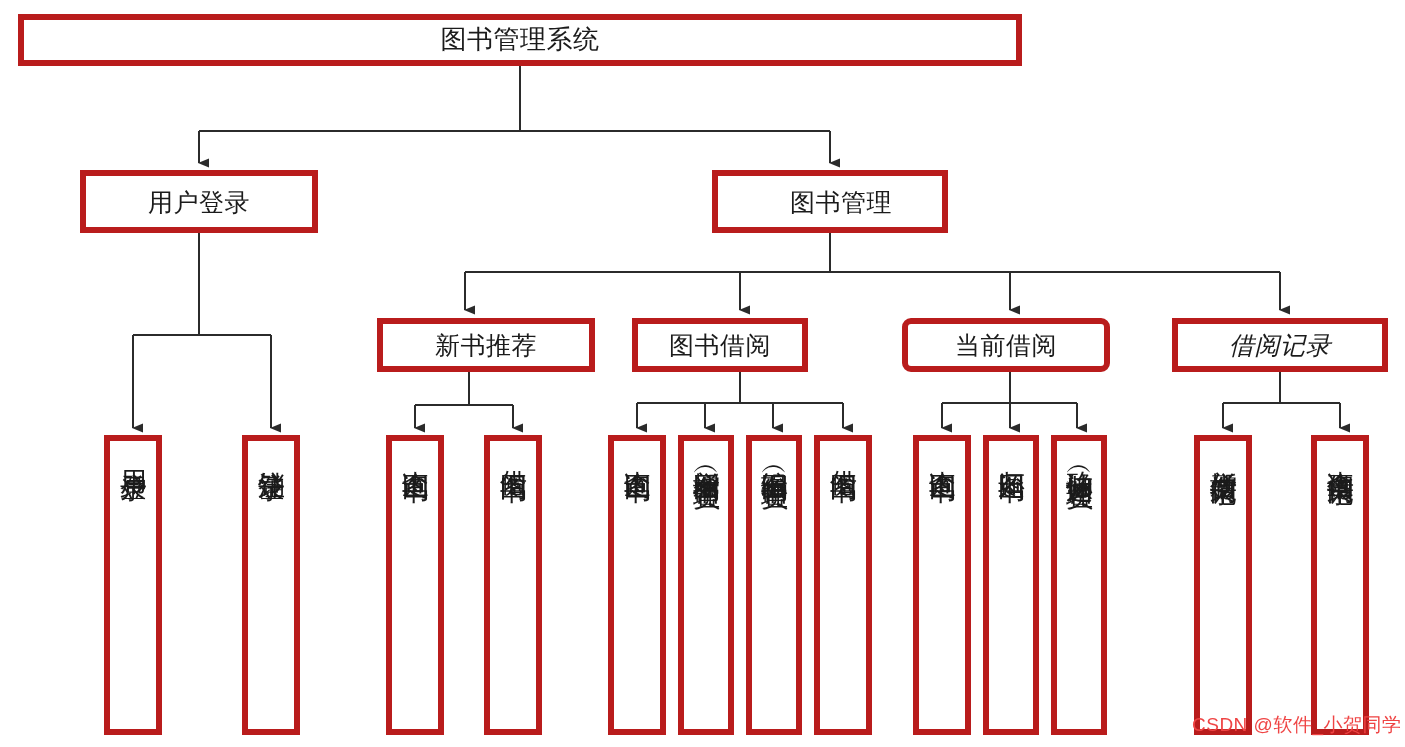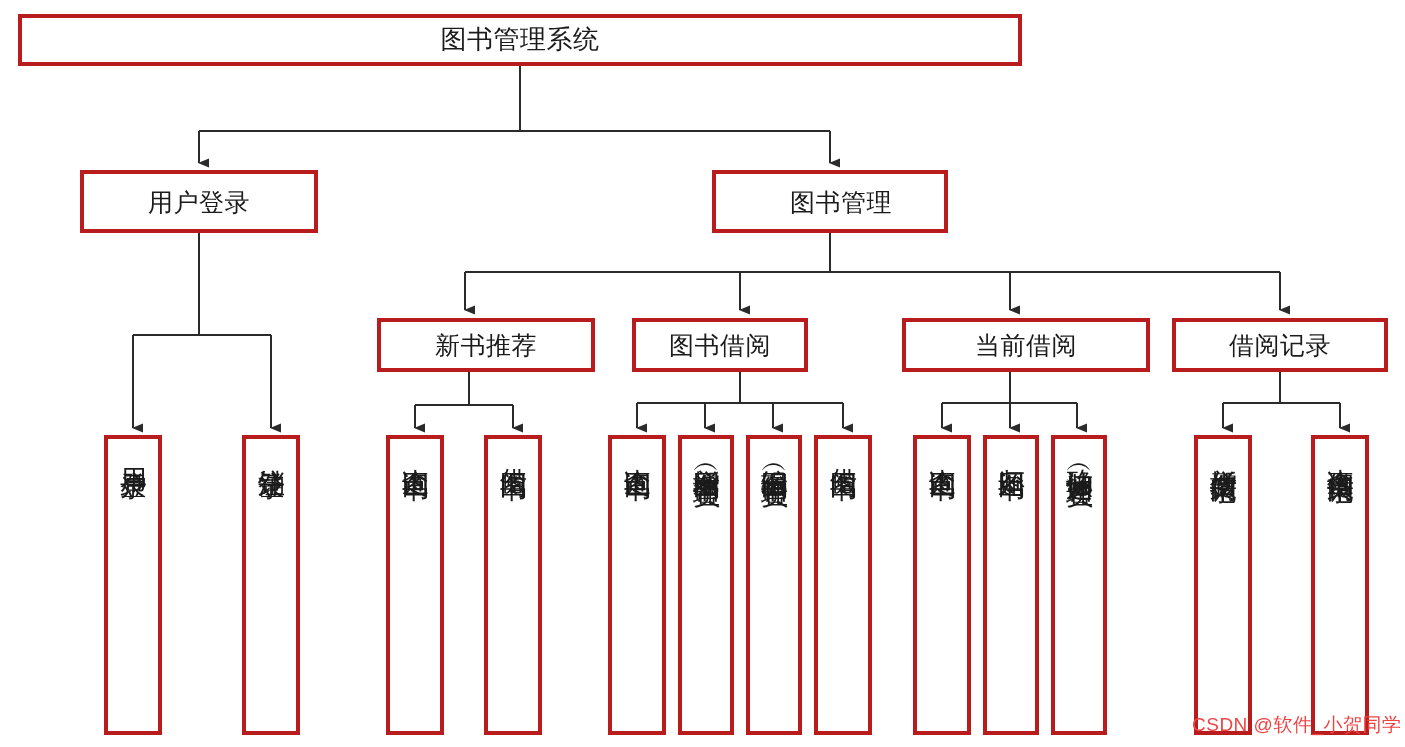--- a/index.html
+++ b/index.html
@@ -23,21 +23,21 @@
     left: 0;
     top: 0;
     width: 1405px;
     height: 747px;
     pointer-events: none;
   }
   .node {
     position: absolute;
     box-sizing: border-box;
     background: #ffffff;
-    border: 4px solid #b91c1c;
+    border: 6px solid #b91c1c;
     display: flex;
     align-items: center;
     justify-content: center;
     z-index: 2;
   }
   .node-label {
     color: #1b1b1b;
     text-align: center;
     line-height: 1.12;
     white-space: nowrap;
@@ -146,25 +146,25 @@
   </div>
 
   <div class="node horiz" style="left:360px; top:318px; width:218px; height:54px;margin-left:17px;">
     <span class="node-label">新书推荐</span>
   </div>
 
   <div class="node horiz" style="left:632px; top:318px; width:176px; height:54px;">
     <span class="node-label">图书借阅</span>
   </div>
 
-  <div class="node horiz" style="left:902px; top:318px; width:248px; height:54px;">
+  <div class="node horiz" style="left:902px; top:318px; width:208px; height:54px;border-radius:9px;">
     <span class="node-label">当前借阅</span>
   </div>
 
-  <div class="node horiz" style="left:1172px; top:318px; width:216px; height:54px;">
+  <div class="node horiz" style="left:1172px; top:318px; width:216px; height:54px;font-style:italic;">
     <span class="node-label">借阅记录</span>
   </div>
 
   <div class="node vert" style="left:104px; top:435px; width:58px; height:300px;">
     <span class="node-label">用户登录</span>
   </div>
 
   <div class="node vert" style="left:242px; top:435px; width:58px; height:300px;">
     <span class="node-label">注销登录</span>
   </div>

